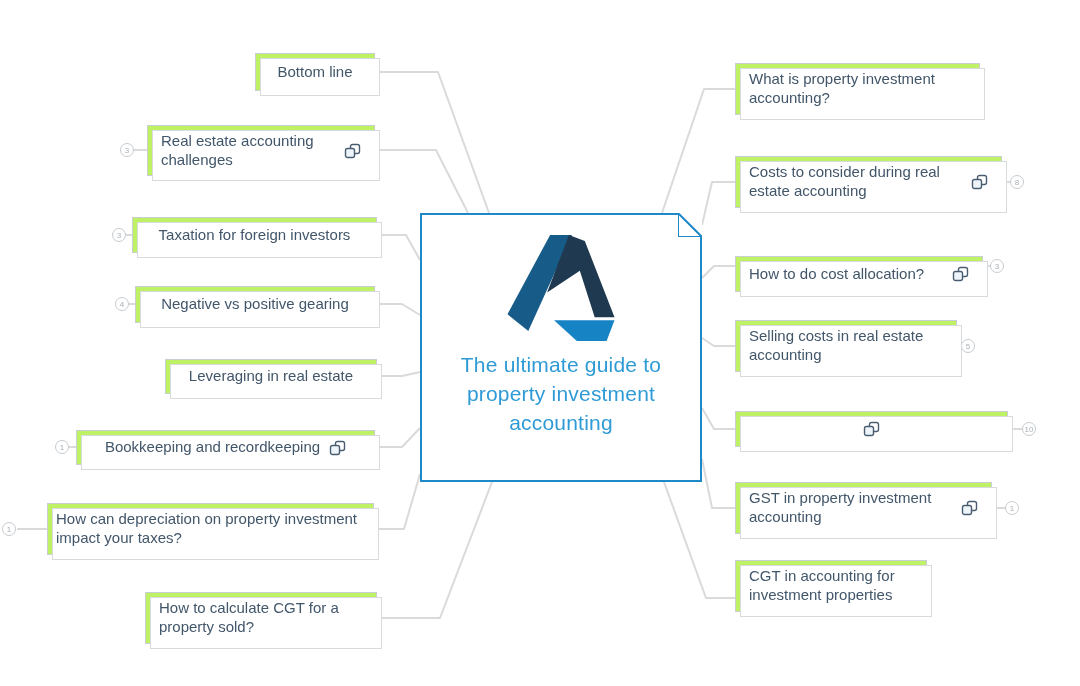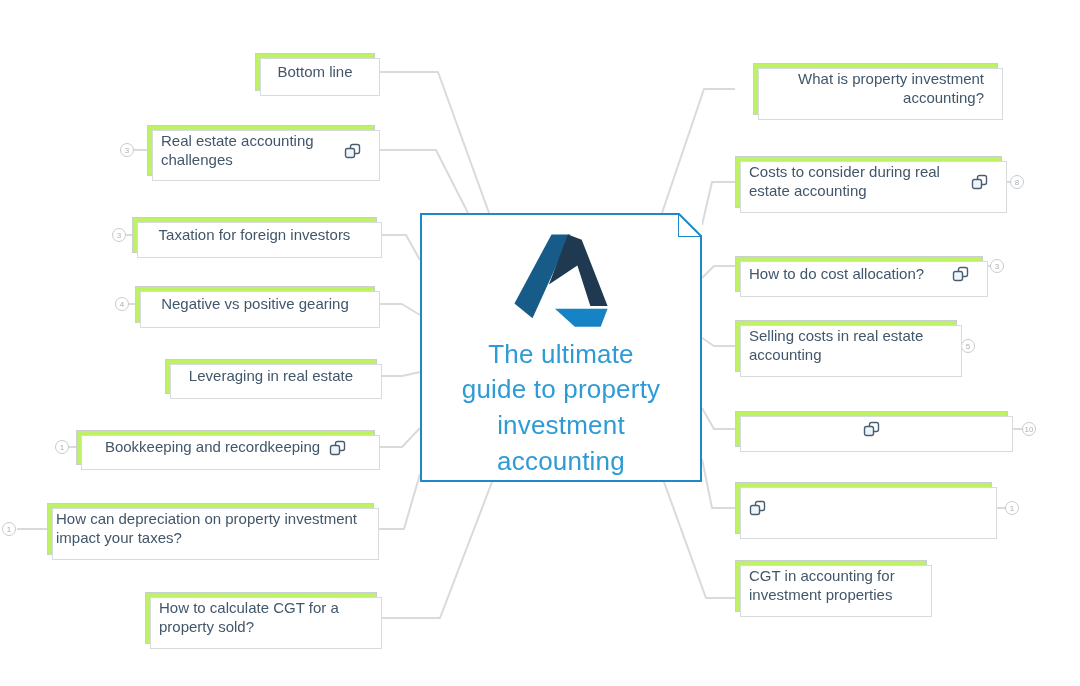--- a/index.html
+++ b/index.html
@@ -75,21 +75,21 @@
   .central .fold {
     position: absolute;
     top: -2px; right: -2px;
     display: block;
   }
   .central-title {
     margin-top: 8px;
     width: 205px;
     text-align: center;
     color: #2e9bd6;
-    font-size: 26px;
+    font-size: 21px;
     font-weight: 500;
     line-height: 1.38;
     letter-spacing: 0.2px;
   }
 </style>
 </head>
 <body>
 
 <div class="canvas">
 
@@ -177,21 +177,21 @@
 
   <div class="node" style="left:47px; top:503px; width:327px; height:52px;padding-left:8px;">
     <span class="txt">How can depreciation on property investment impact your taxes?</span>
   </div>
   <div class="badge" style="left:2px; top:522px;">1</div>
 
   <div class="node" style="left:145px; top:592px; width:232px; height:52px;">
     <span class="txt">How to calculate CGT for a property sold?</span>
   </div>
 
-  <div class="node" style="left:753px; top:63px; width:245px; height:52px;text-align:right;">
+  <div class="node" style="left:735px; top:63px; width:245px; height:52px;">
     <span class="txt">What is property investment accounting?</span>
   </div>
 
   <div class="node" style="left:735px; top:156px; width:267px; height:52px;">
     <span class="txt">Costs to consider during real estate accounting</span>
     <svg class="copy-icon" width="17" height="16" viewBox="0 0 17 16">
       <rect x="6.5" y="1.5" width="9" height="9" rx="2" fill="none"></rect>
       <rect x="1.5" y="5.5" width="9" height="9" rx="2" fill="#edf5fb"></rect>
     </svg>
   </div>
@@ -213,20 +213,21 @@
 
   <div class="node center" style="left:735px; top:411px; width:273px; height:36px;">
     <svg class="copy-icon" width="17" height="16" viewBox="0 0 17 16">
       <rect x="6.5" y="1.5" width="9" height="9" rx="2" fill="none"></rect>
       <rect x="1.5" y="5.5" width="9" height="9" rx="2" fill="#edf5fb"></rect>
     </svg>
   </div>
   <div class="badge" style="left:1022px; top:422px;">10</div>
 
   <div class="node" style="left:735px; top:482px; width:257px; height:52px;">
+    <span class="txt">GST in property investment accounting</span>
     <svg class="copy-icon" width="17" height="16" viewBox="0 0 17 16">
       <rect x="6.5" y="1.5" width="9" height="9" rx="2" fill="none"></rect>
       <rect x="1.5" y="5.5" width="9" height="9" rx="2" fill="#edf5fb"></rect>
     </svg>
   </div>
   <div class="badge" style="left:1005px; top:501px;">1</div>
 
   <div class="node" style="left:735px; top:560px; width:192px; height:52px;">
     <span class="txt">CGT in accounting for investment properties</span>
   </div>

